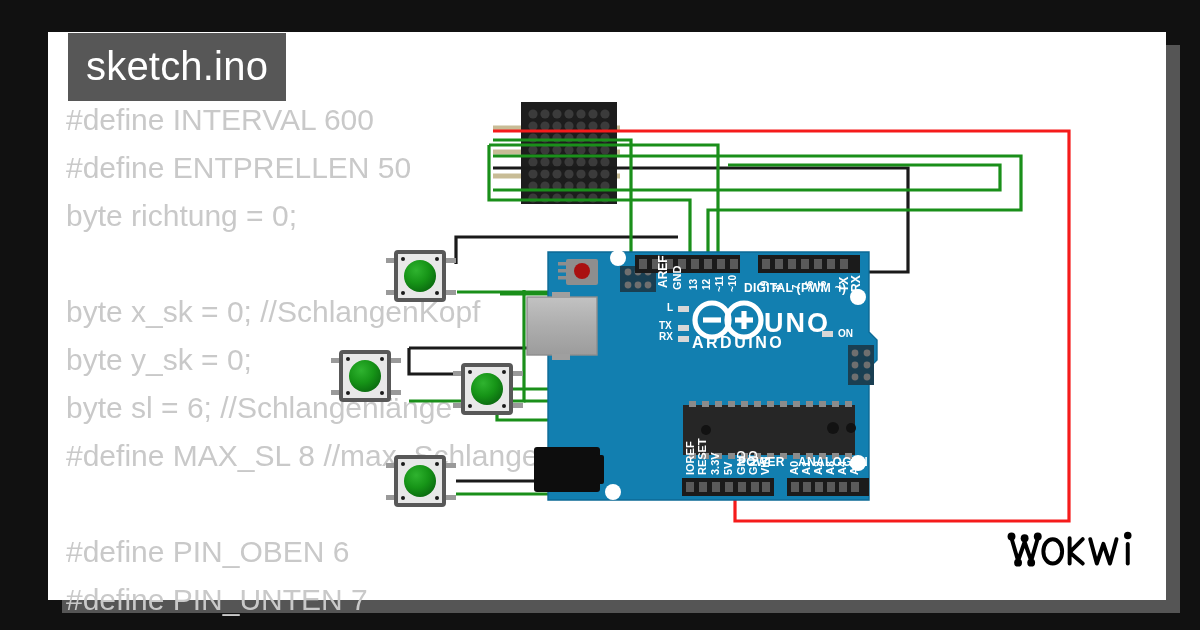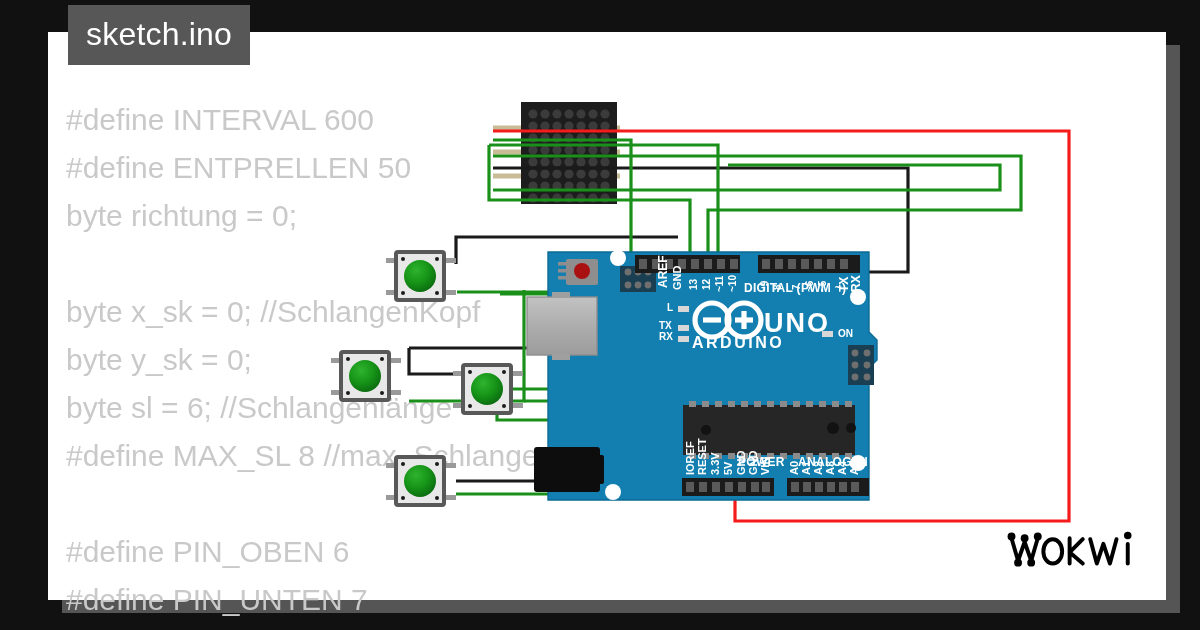--- a/index.html
+++ b/index.html
@@ -27,24 +27,24 @@
     font-family:"Liberation Sans", sans-serif;
     font-size:30px;
     line-height:48px;
     white-space:pre;
     user-select:none;
   }
   .code div{height:48px;}
 
   
   .tab{
-    position:absolute;left:68px;top:5px;
+    position:absolute;left:68px;top:33px;
     background:#575757;
     color:#ffffff;
-    font-size:32px;
+    font-size:40px;
     line-height:1;
     padding:13px 18px 15px 18px;
     letter-spacing:.2px;
   }
 
   
   #circuit{position:absolute;left:0;top:0;width:1200px;height:630px;}
 
   
   .wokwi{

